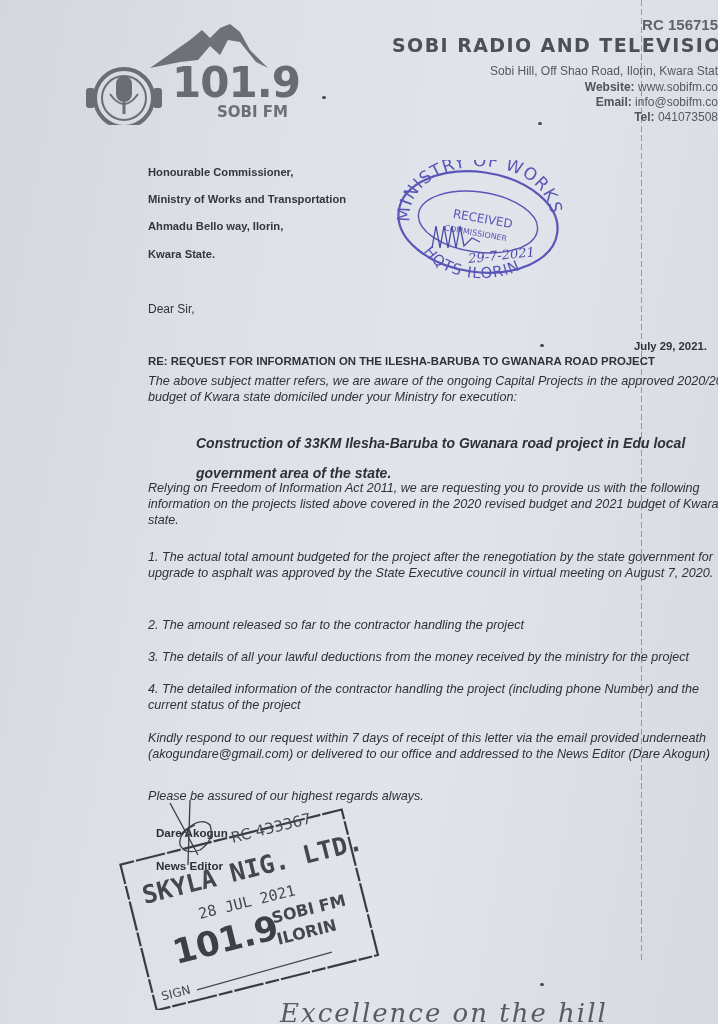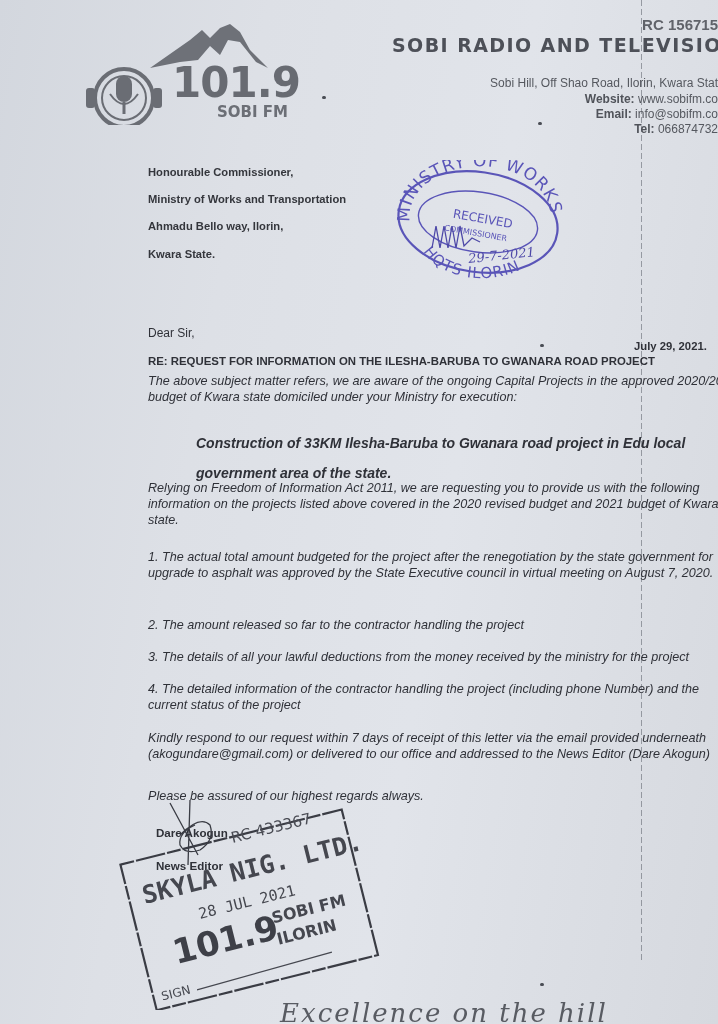--- a/index.html
+++ b/index.html
@@ -17,27 +17,27 @@
     .logo { left: 80px; top: 10px; width: 240px; height: 115px; }
     .logo svg { position: absolute; left: 0; top: 0; }
     .freq { position: absolute; left: 92px; top: 52px; font-size: 42px; font-weight: 900; color: #686b72; letter-spacing: -1px;
       font-family: "DejaVu Sans", sans-serif; line-height: 1; }
     .brand { position: absolute; left: 137px; top: 95px; font-size: 15px; font-weight: 700; color: #6c6f76;
       font-family: "DejaVu Sans", sans-serif; line-height: 1; }
 
     .rc { right: 0; top: 16px; font-size: 15px; font-weight: 700; color: #60636a; white-space: nowrap; }
     .company { left: 392px; top: 33px; font-size: 20px; font-weight: 700; letter-spacing: 1.5px; color: #4d5058;
       font-family: "DejaVu Sans", sans-serif; white-space: nowrap; transform: scaleX(0.95); transform-origin: left; }
-    .addr { right: 0; font-size: 12px; color: #55585f; white-space: nowrap; text-align: right; margin-top: 12px; }
+    .addr { right: 0; font-size: 12px; color: #55585f; white-space: nowrap; text-align: right; }
     .addr b { color: #50535a; }
 
     
     .doc { font-family: "Liberation Sans", sans-serif; font-size: 12.6px; color: #2f3138; padding-left: 42px; }
     .recip { left: 106px; font-size: 11.2px; font-weight: 700; color: #34363c; }
-    .salute { left: 106px; top: 326px; font-size: 12px; }
+    .salute { left: 106px; top: 302px; font-size: 12px; }
     .date { left: 592px; top: 318px; font-size: 11.3px; font-weight: 700; margin-top: 22px; }
     .subject { left: 106px; top: 347px; font-size: 11.4px; font-weight: 700; white-space: nowrap; margin-top: 8px; }
     .para { left: 106px; width: 590px; font-size: 12.6px; line-height: 16px; font-style: italic; }
     .quote { left: 154px; width: 545px; font-size: 14px; line-height: 30px; font-weight: 700; font-style: italic; }
     .sig-name { left: 114px; font-size: 11.6px; font-weight: 700; }
 
     
     .stamp-ministry { left: 392px; top: 160px; width: 170px; height: 120px; }
     .stamp-company { left: 118px; top: 795px; width: 260px; height: 210px; }
 
@@ -77,21 +77,21 @@
 <div class="abs addr" style="top:80px">
   <b>Website:</b>
   <span>www.sobifm.co</span>
 </div>
 <div class="abs addr" style="top:95px">
   <b>Email:</b>
   <span>info@sobifm.co</span>
 </div>
 <div class="abs addr" style="top:110px">
   <b>Tel:</b>
-  <span>066874732</span>
+  <span>041073508</span>
 </div>
 
 <div class="abs doc recip" style="top:166px">Honourable Commissioner,</div>
 <div class="abs doc recip" style="top:193px">Ministry of Works and Transportation</div>
 <div class="abs doc recip" style="top:220px">Ahmadu Bello way, Ilorin,</div>
 <div class="abs doc recip" style="top:248px">Kwara State.</div>
 
 <div class="abs stamp-ministry">
   <svg width="175" height="125" viewBox="0 0 175 125">
     <defs>

